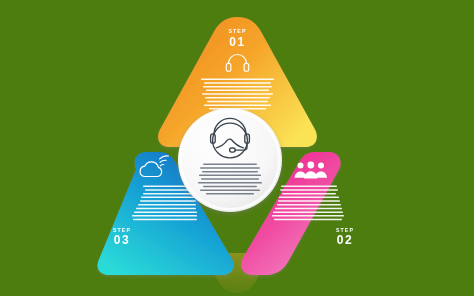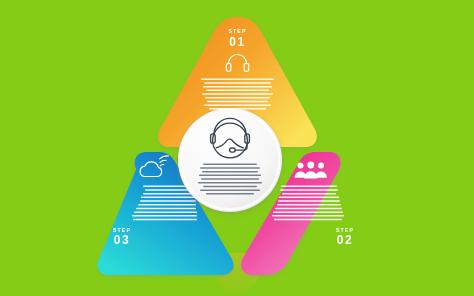--- a/index.html
+++ b/index.html
@@ -3,21 +3,21 @@
 <meta charset="utf-8">
 <title>Triangle Infographic</title>
 <style>
   html,body{margin:0;padding:0;}
   body{
     width:474px;height:296px;
     background:#ffffff;
     font-family:"Liberation Sans", sans-serif;
     overflow:hidden;
   }
-  #stage{position:relative;width:474px;height:296px;overflow:hidden;background:#84cc16;}
+  #stage{position:relative;width:474px;height:296px;overflow:hidden;background:#4d7c0f;}
 
   
   .art{position:absolute;left:0;top:0;width:474px;height:296px;}
   .mirror-wrap{
     position:absolute;left:0px;top:253px;width:474px;height:60px;
     overflow:hidden;
     opacity:.42;
     -webkit-mask-image:linear-gradient(to bottom, rgba(0,0,0,.85) 0%, rgba(0,0,0,.30) 55%, rgba(0,0,0,0) 100%);
     mask-image:linear-gradient(to bottom, rgba(0,0,0,.85) 0%, rgba(0,0,0,.30) 55%, rgba(0,0,0,0) 100%);
   }

